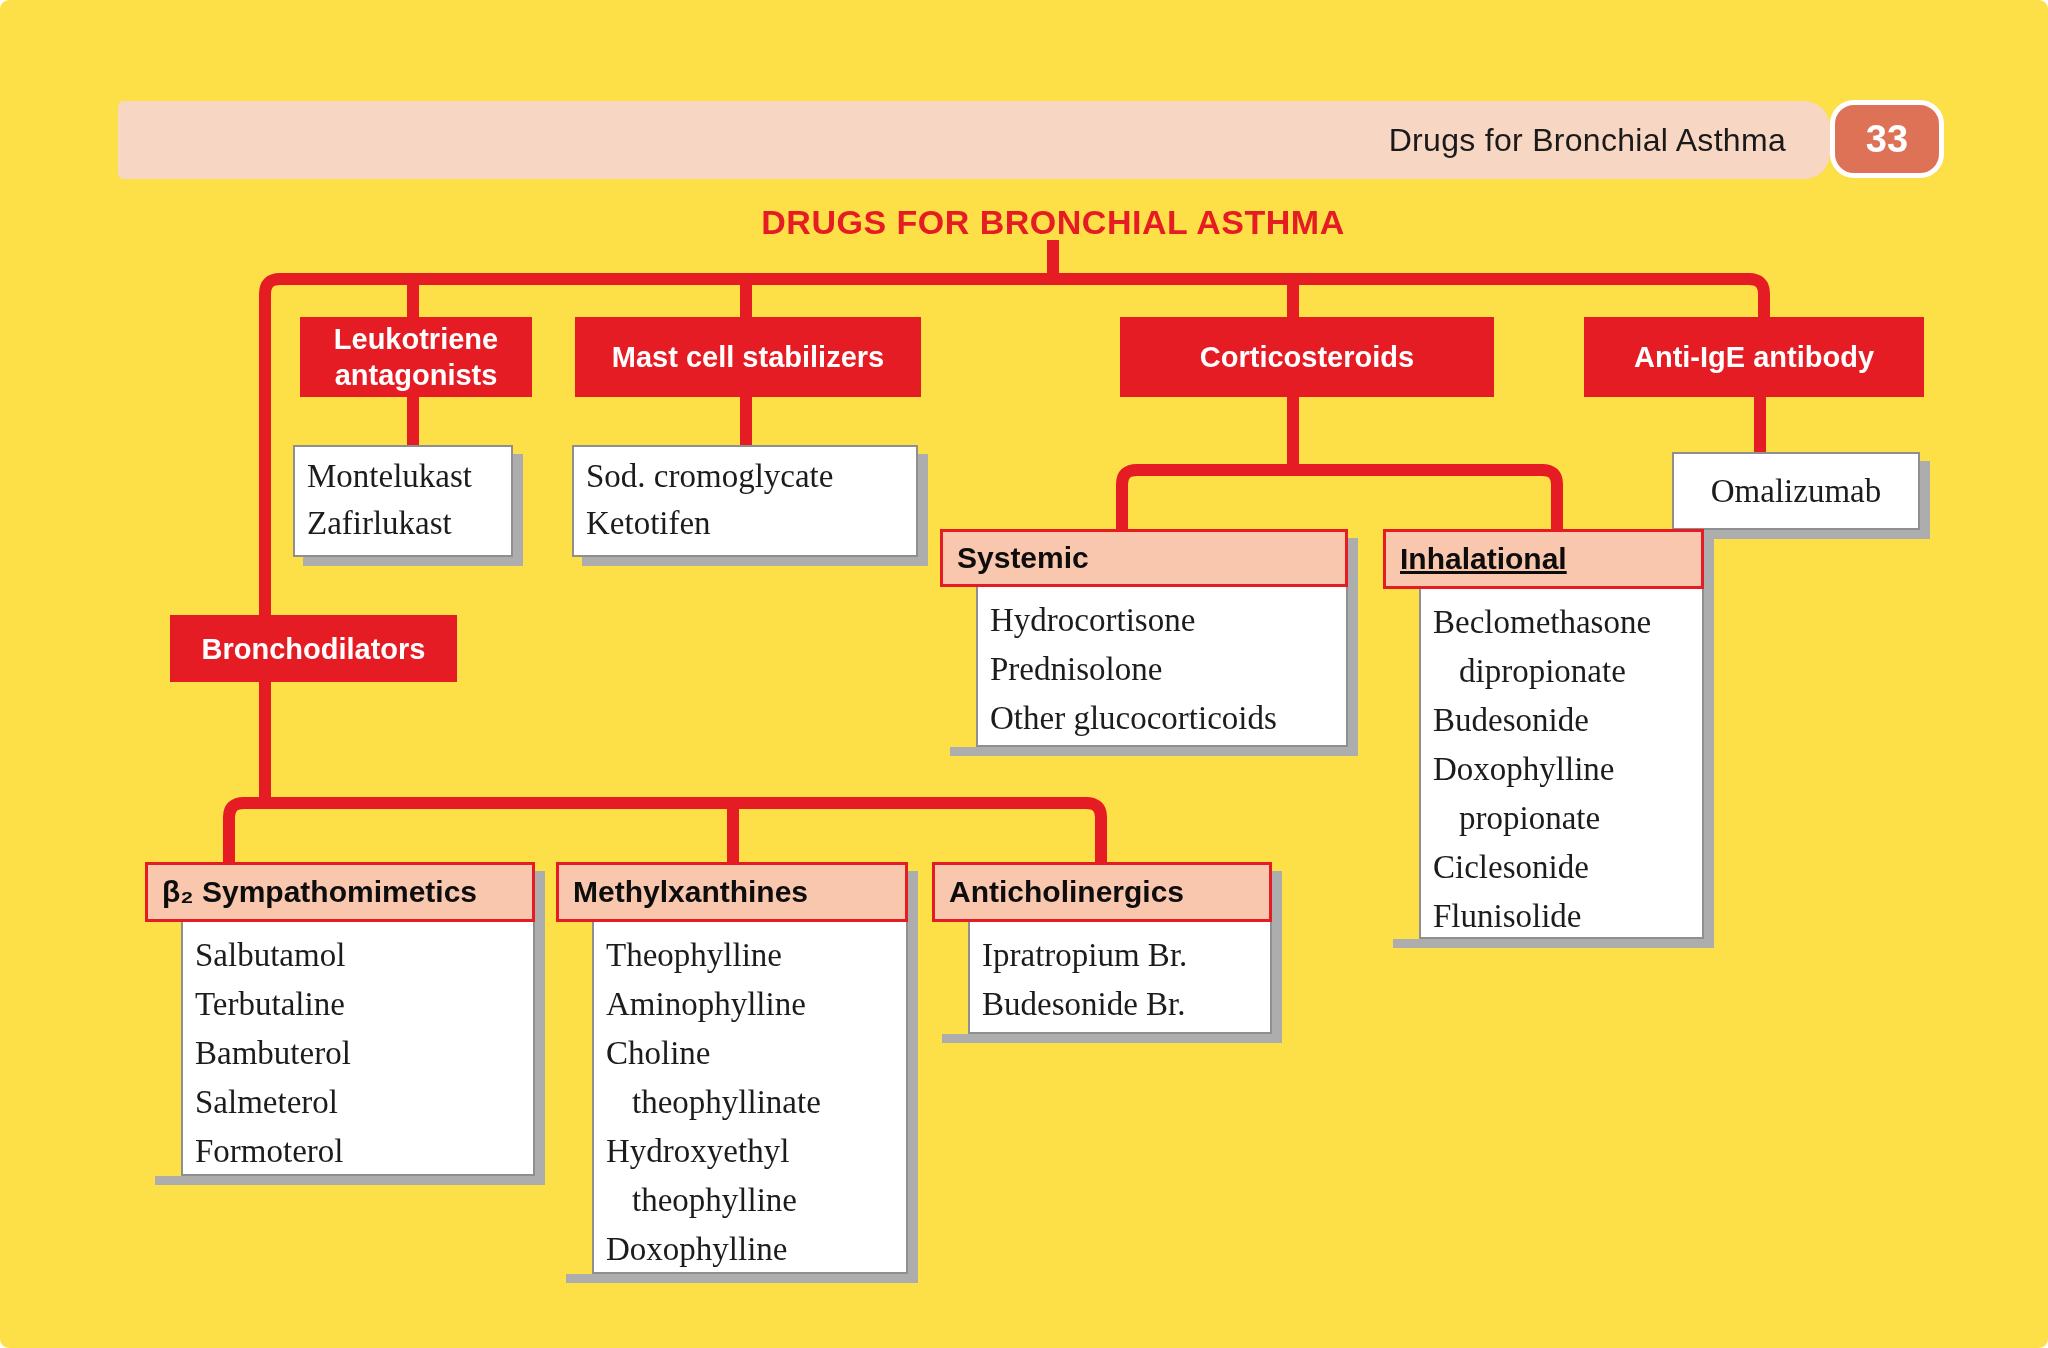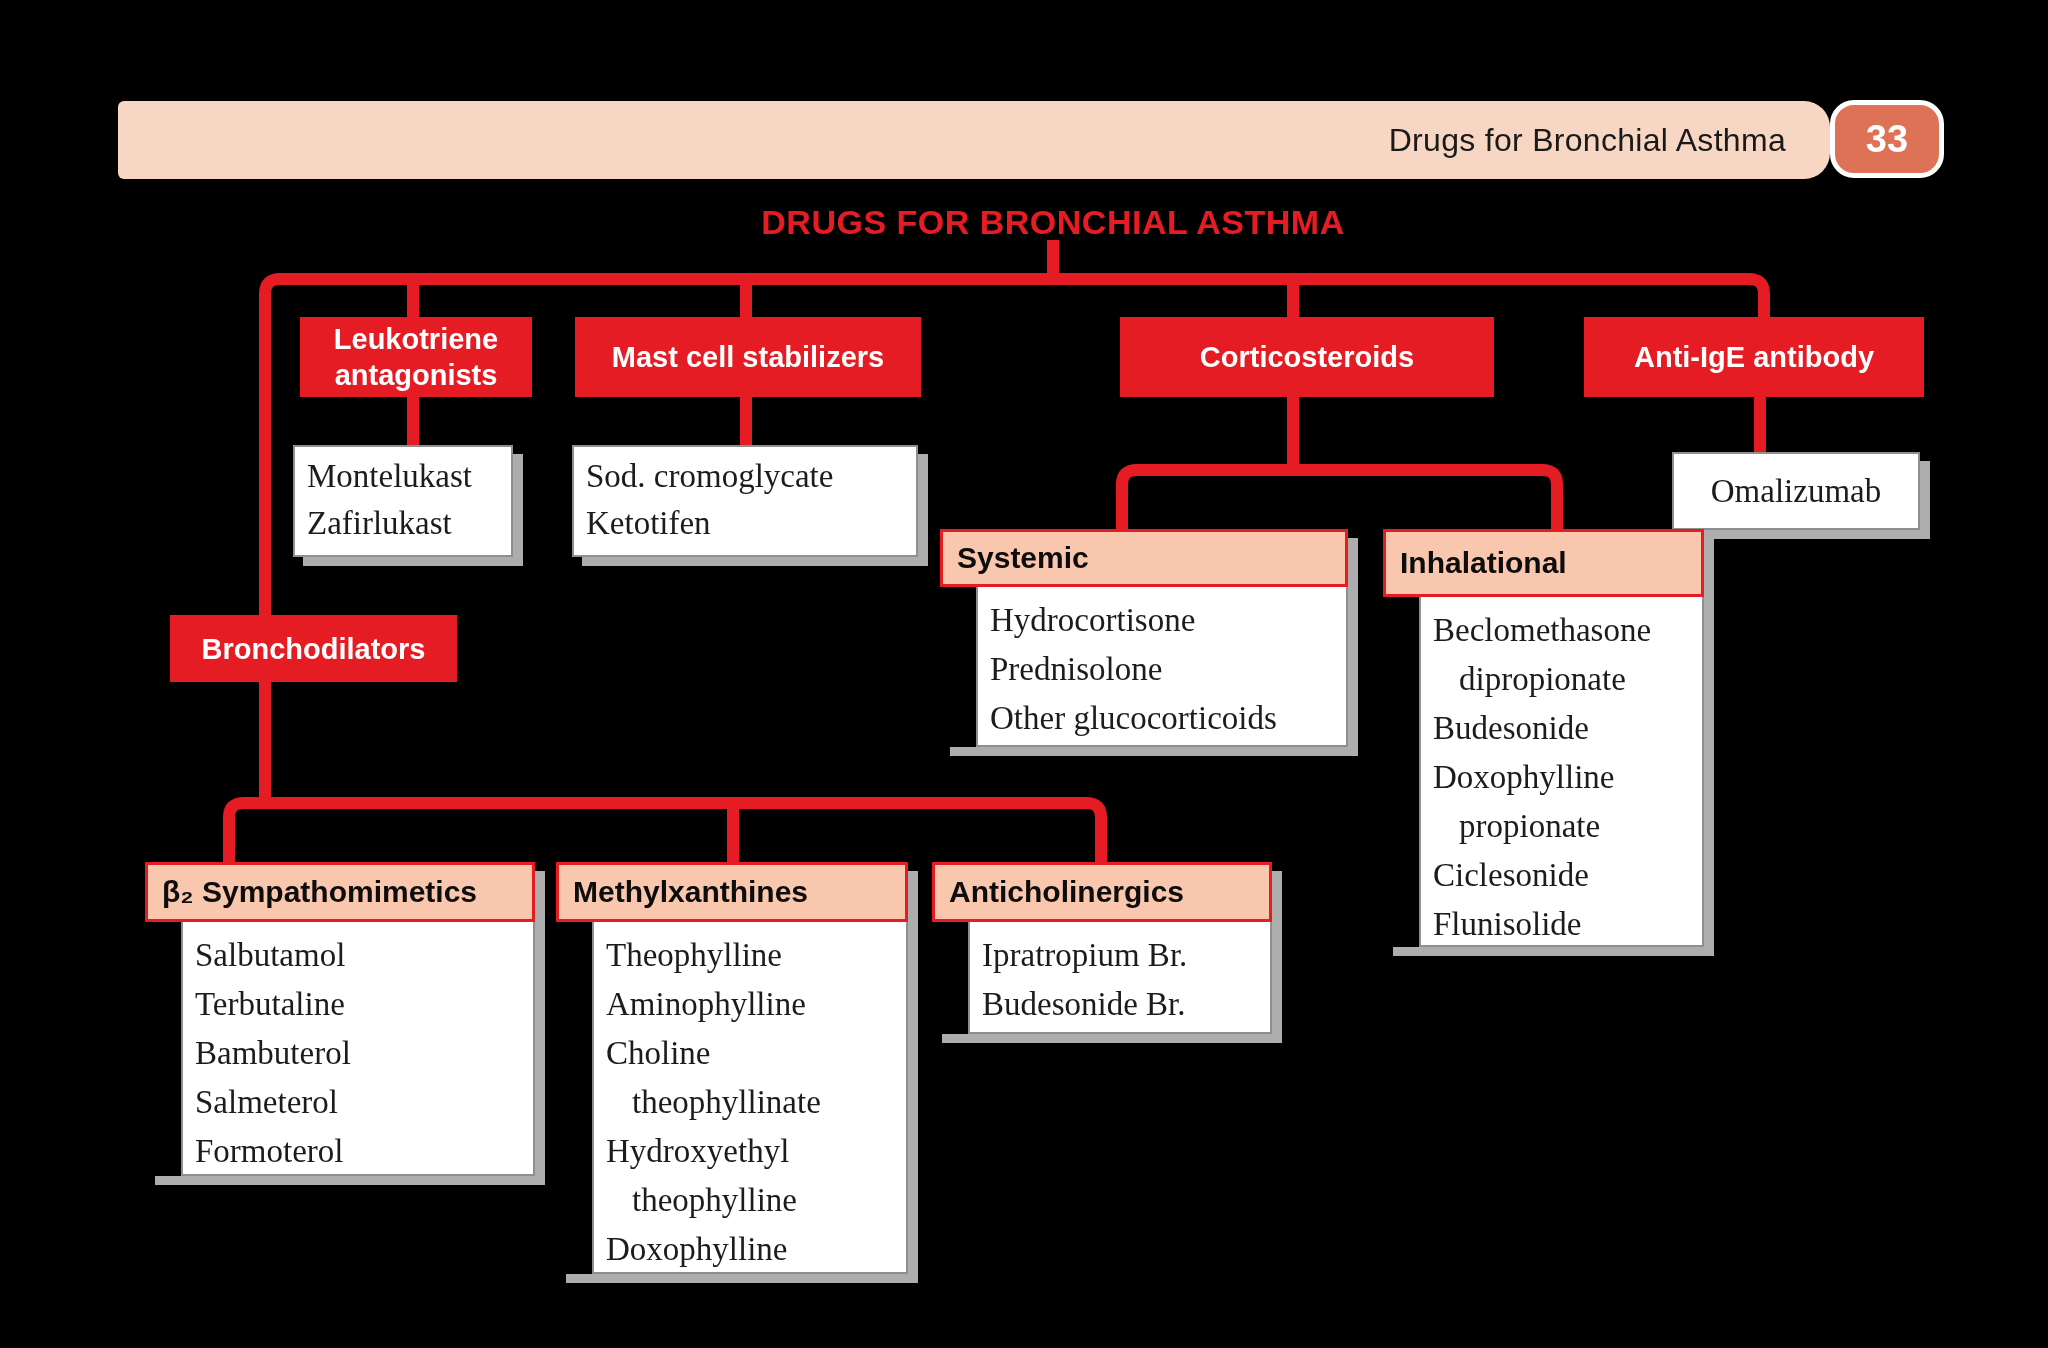--- a/index.html
+++ b/index.html
@@ -1,21 +1,22 @@
 <!DOCTYPE html>
 <html><head>
 <meta charset="utf-8">
 <style>
   html,body{margin:0;padding:0;background:#ffffff;}
   .canvas{
     position:relative;
     width:2048px;height:1348px;
-    background:#000000;
+    background:#fde047;
     font-family:"Liberation Sans","DejaVu Sans",sans-serif;
     overflow:hidden;
+    border-radius:9px;
   }
   svg.connectors{position:absolute;left:0;top:0;z-index:1;}
 
   
   .topbar{
     position:absolute;left:118px;top:101px;width:1712px;height:78px;
     background:#f8d6c4;border-radius:6px 26px 26px 6px;
     display:flex;align-items:center;justify-content:flex-end;
     padding-right:44px;box-sizing:border-box;z-index:2;
   }
@@ -65,21 +66,21 @@
     font-weight:bold;font-size:30px;color:#0d0d0d;
   }
   .group-body{
     background:#ffffff;border:2px solid #8f8f8f;border-top:none;
     box-sizing:border-box;padding-top:9px;margin-left:36px;
   }
   .pos-systemic   {left:940px;top:529px;width:408px;}
   .pos-systemic    .group-header{height:58px;}
   .pos-systemic    .group-body  {height:160px;}
   .pos-inhalational{left:1383px;top:529px;width:321px;}
-  .pos-inhalational .group-header{height:68px;}
+  .pos-inhalational .group-header{height:60px;text-decoration:underline;}
   .pos-inhalational .group-body  {height:350px;}
   .pos-beta2      {left:145px;top:862px;width:390px;}
   .pos-beta2       .group-header{height:60px;}
   .pos-beta2       .group-body  {height:254px;}
   .pos-methyl     {left:556px;top:862px;width:352px;}
   .pos-methyl      .group-header{height:60px;}
   .pos-methyl      .group-body  {height:352px;}
   .pos-anticholi  {left:932px;top:862px;width:340px;}
   .pos-anticholi   .group-header{height:60px;}
   .pos-anticholi   .group-body  {height:112px;}

